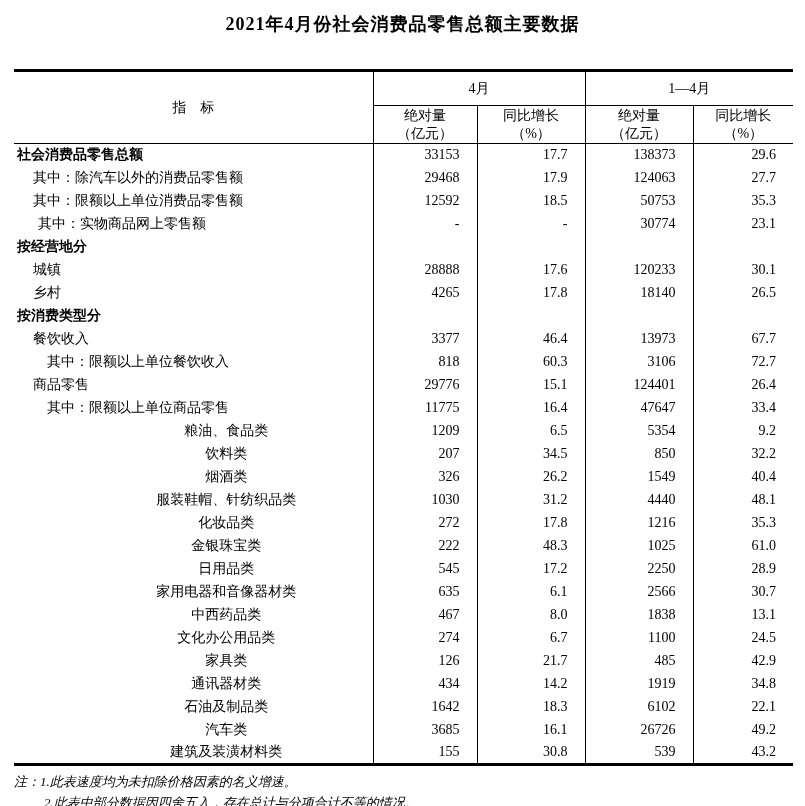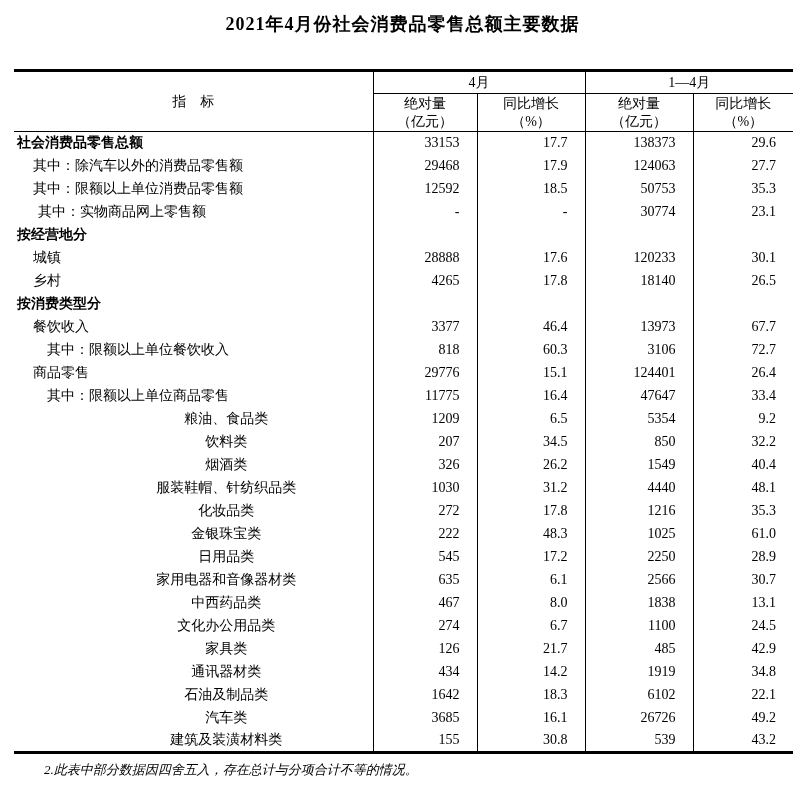--- a/index.html
+++ b/index.html
@@ -25,21 +25,21 @@
     margin: 34px 0 0 14px;
     border-top: 3px solid #000000;
     border-bottom: 3px solid #000000;
     font-size: 14px;
   }
   .report-table th {
     font-weight: normal;
     text-align: center;
     vertical-align: middle;
   }
-  .report-table thead .group-row th { height: 23px; }
+  .report-table thead .group-row th { height: 35px; }
   .report-table thead .sub-row th { height: 38px; line-height: 18px; font-family: Liberation Serif, serif; }
   .th-indicator { border-right: 1px solid #000000; border-bottom: 1px solid #000000; }
   .th-group { border-bottom: 1px solid #000000; }
   .th-group.b-left { border-left: 1px solid #000000; margin-top: 32px; }
   .th-sub { border-bottom: 1px solid #000000; border-left: 1px solid #000000; }
   .report-table tbody tr { height: 23px; }
   .report-table tbody td { vertical-align: middle; }
   td.c-ind { text-align: left; }
   td.c-num {
     text-align: right;
@@ -284,14 +284,15 @@
         <td class="c-ind indent-4">建筑及装潢材料类</td>
         <td class="c-num">155</td>
         <td class="c-num">30.8</td>
         <td class="c-num">539</td>
         <td class="c-num">43.2</td>
       </tr>
     </tbody>
 </table>
 
 <div class="notes">
+  <div class="note-line-1">注：1.此表速度均为未扣除价格因素的名义增速。</div>
   <div class="note-line-2">2.此表中部分数据因四舍五入，存在总计与分项合计不等的情况。</div>
 </div>
 
 </body></html>

